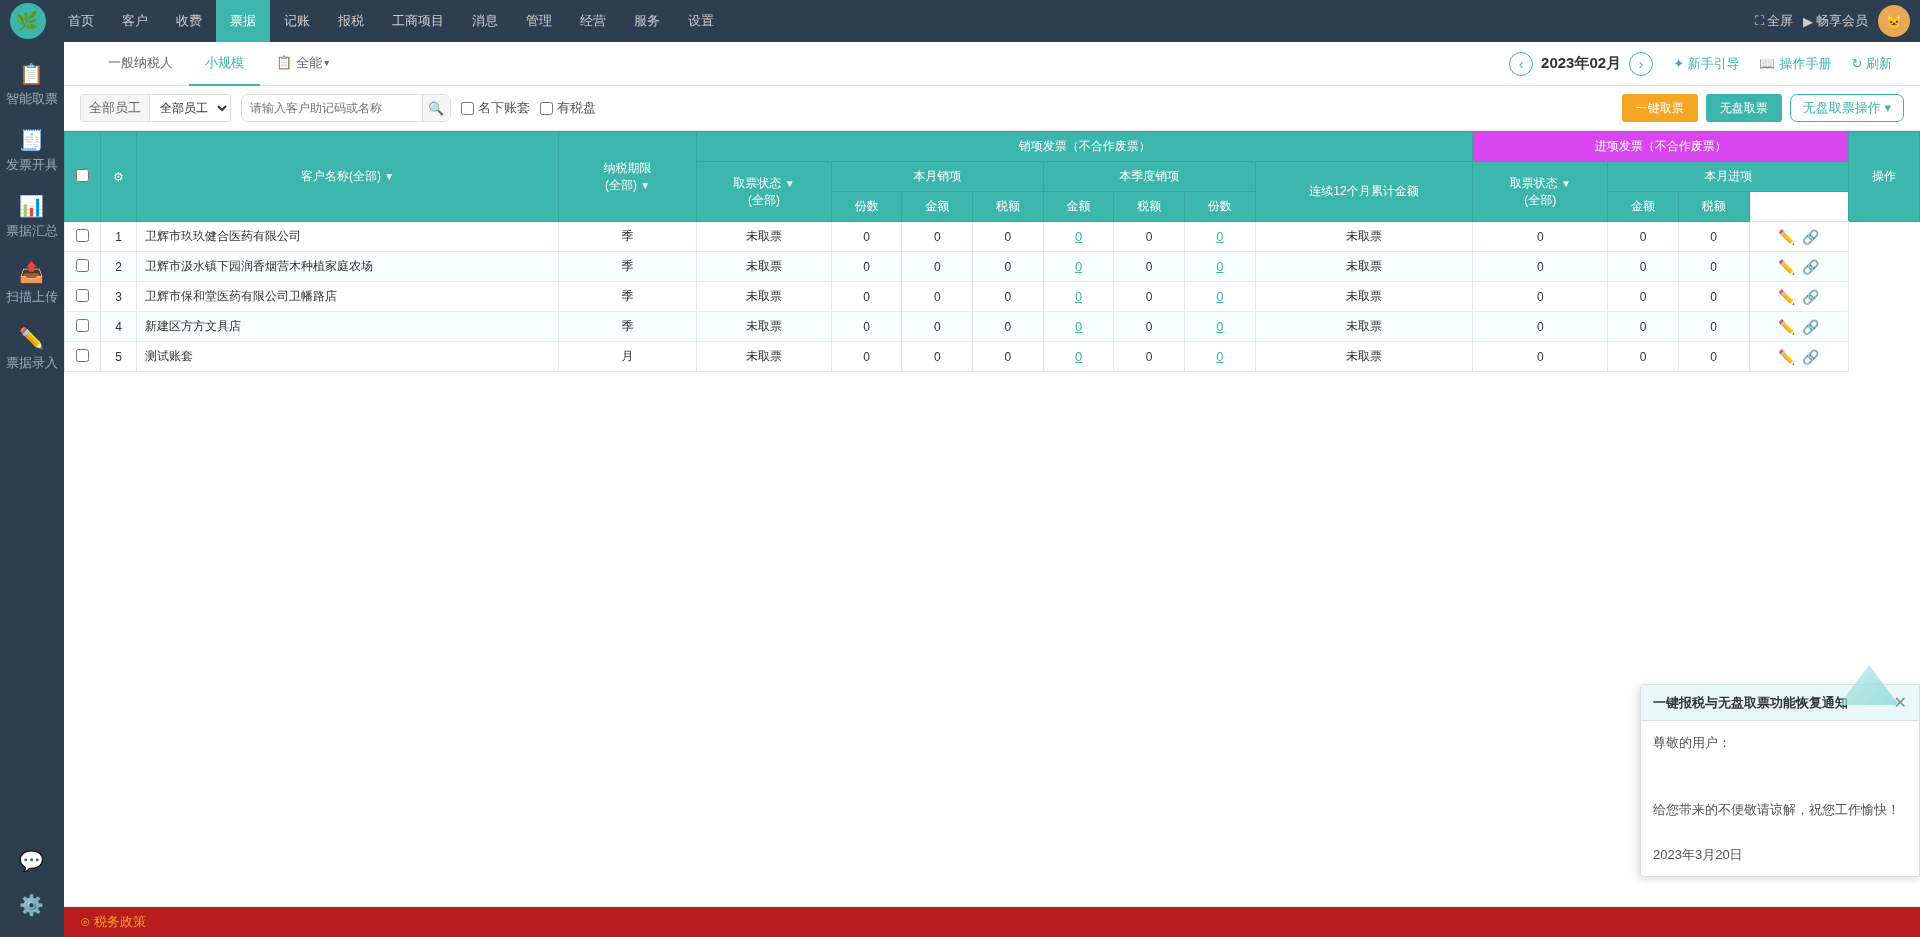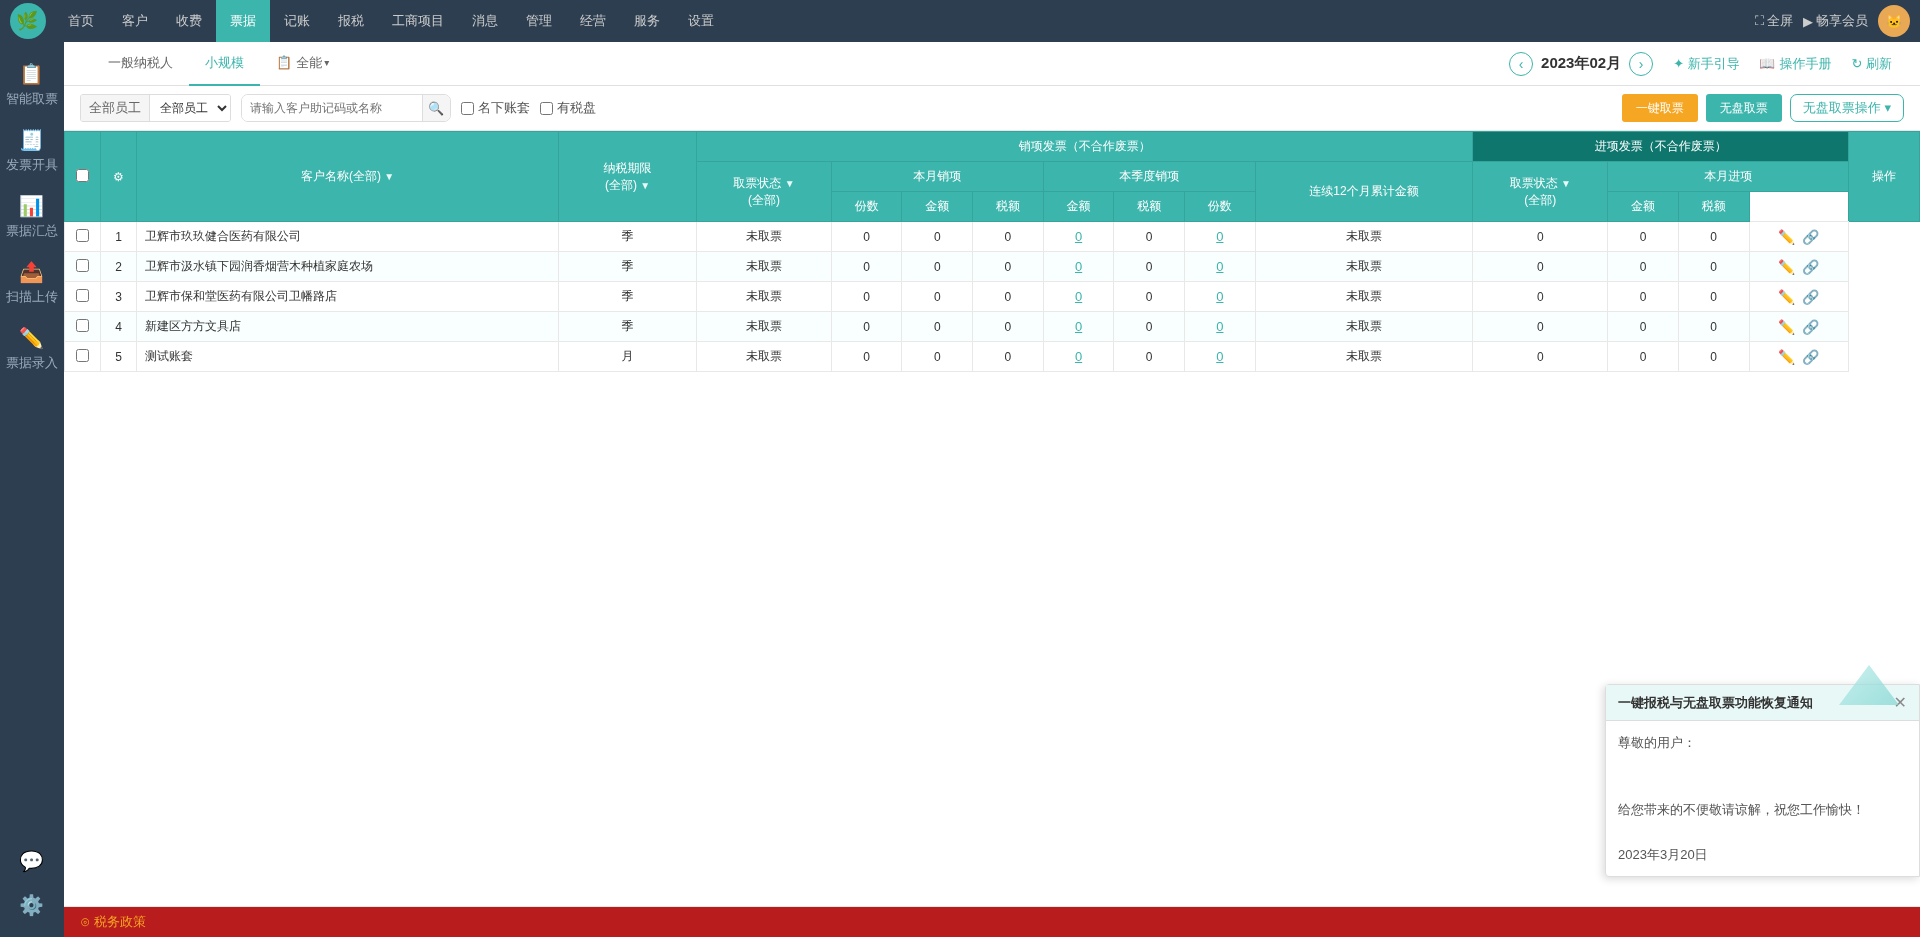--- a/index.html
+++ b/index.html
@@ -278,21 +278,21 @@
       color: #f5a623;
       display: flex; align-items: center; gap: 4px;
       flex-shrink: 0;
     }
 
     
     .notification-popup {
       position: fixed;
       bottom: 60px;
       right: 0;
-      width: 315px;
+      width: 280px;
       background: white;
       border: 1px solid #ddd;
       border-radius: 4px 0 0 4px;
       box-shadow: -2px 2px 8px rgba(0,0,0,0.15);
       z-index: 100;
     }
     .notification-header {
       background: #e8f8f7;
       padding: 8px 12px;
       display: flex; align-items: center; justify-content: space-between;
@@ -483,21 +483,21 @@
             <th class="settings-col" rowspan="3">⚙</th>
             <th rowspan="3" style="min-width:160px;">
               客户名称(全部) <span class="filter-icon">▼</span>
             </th>
             <th rowspan="3" style="min-width:80px;">
               纳税期限<br>(全部) <span class="filter-icon">▼</span>
             </th>
             <th colspan="8" style="background:#3cb5ac;">
               销项发票（不合作废票）
             </th>
-            <th colspan="5" style="background:#0f766e;">
+            <th colspan="5" style="background:#d946ef;">
               进项发票（不合作废票）
             </th>
             <th rowspan="3">操作</th>
           </tr>
           <tr>
             <th rowspan="2" style="min-width:70px;">
               取票状态 <span class="filter-icon">▼</span><br>(全部)
             </th>
             <th colspan="3">本月销项</th>
             <th colspan="3">本季度销项</th>

